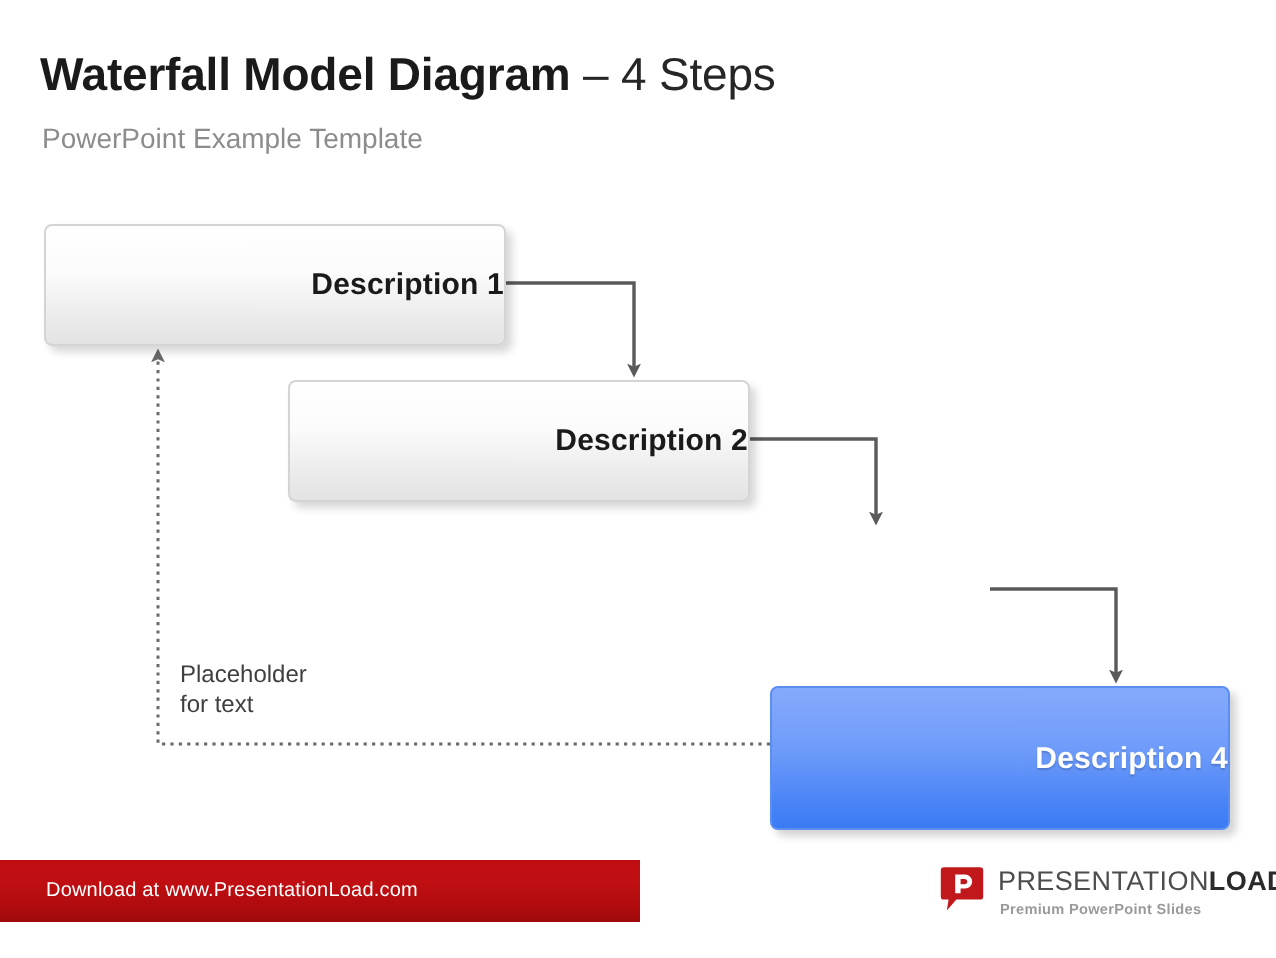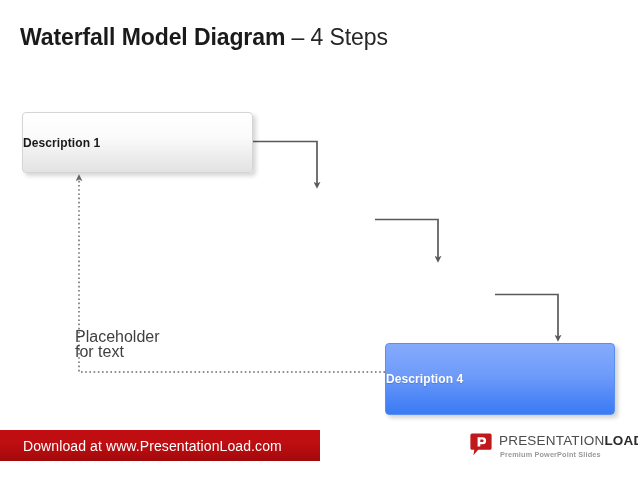--- a/index.html
+++ b/index.html
@@ -49,22 +49,22 @@
     white-space: nowrap;
   }
 
   
   .step {
     position: absolute;
     box-sizing: border-box;
     border-radius: 4px;
     display: flex;
     align-items: center;
-    justify-content: flex-start;
-    font-size: 12px;
+    justify-content: flex-end;
+    font-size: 15px;
     font-weight: bold;
     letter-spacing: 0.1px;
   }
   .step.grey {
     background: linear-gradient(to bottom, #ffffff 0%, #fbfbfb 40%, #ececed 75%, #e3e3e4 100%);
     border: 1px solid #d4d4d4;
     color: #1a1a1a;
     box-shadow: 3px 3px 4px rgba(0,0,0,0.16);
   }
   .step.blue {
@@ -85,43 +85,43 @@
     position: absolute;
     left: 0; top: 0;
     width: 638px;
     height: 479px;
     pointer-events: none;
   }
 
   
   .placeholder-text {
     position: absolute;
-    left: 75px;
+    left: 90px;
     top: 330px;
-    font-size: 16px;
+    font-size: 12px;
     line-height: 14.5px;
     color: #3f3f3f;
     font-weight: normal;
     white-space: pre-line;
   }
 
   
   .footer-bar {
     position: absolute;
     left: 0;
     top: 430px;
     width: 320px;
     height: 31px;
     background: linear-gradient(to bottom, #bf0d11 0%, #c00f12 35%, #b00b0e 75%, #a00a0c 100%);
     display: flex;
     align-items: center;
   }
   .footer-bar span {
     color: #ffffff;
-    font-size: 14px;
+    font-size: 10px;
     font-weight: normal;
     padding-left: 23px;
     letter-spacing: 0.1px;
     white-space: nowrap;
   }
 
   .logo {
     position: absolute;
     left: 470px;
     top: 433px;
@@ -156,20 +156,21 @@
   }
 </style>
 </head>
 <body>
 
 <div id="slide">
 
   <div class="title">
     <span class="strong">Waterfall Model Diagram</span><span class="light"> – 4 Steps</span>
   </div>
+  <div class="subtitle">PowerPoint Example Template</div>
 
   <svg id="connectors" viewBox="0 0 638 479" width="638" height="479" xmlns="http://www.w3.org/2000/svg">
     <defs>
       <marker id="arrowhead" markerWidth="8" markerHeight="7" refX="3.2" refY="3.5" orient="auto" markerUnits="userSpaceOnUse">
         <path d="M0,0 L7,3.5 L0,7 L1.6,3.5 Z" fill="#5a5a5a"></path>
       </marker>
       <marker id="arrowhead-dot" markerWidth="8" markerHeight="7" refX="3.2" refY="3.5" orient="auto" markerUnits="userSpaceOnUse">
         <path d="M0,0 L7,3.5 L0,7 L1.6,3.5 Z" fill="#6a6a6a"></path>
       </marker>
     </defs>
@@ -187,20 +188,23 @@
     </g>
 
     <g>
       <path d="M385,372 L79,372 L79,178" fill="none" stroke="#6a6a6a" stroke-width="1.5" stroke-dasharray="1.6 2.6" stroke-linecap="butt" marker-end="url(#arrowhead-dot)"></path>
     </g>
   </svg>
 
   <div class="step grey" id="step1">
     <span>Description 1</span>
   </div>
+  <div class="step grey" id="step2">
+    <span>Description 2</span>
+  </div>
   <div class="step blue" id="step4">
     <span>Description 4</span>
   </div>
 
   <div class="placeholder-text">Placeholder
 for text</div>
 
   <div class="footer-bar">
     <span>Download at www.PresentationLoad.com</span>
   </div>

